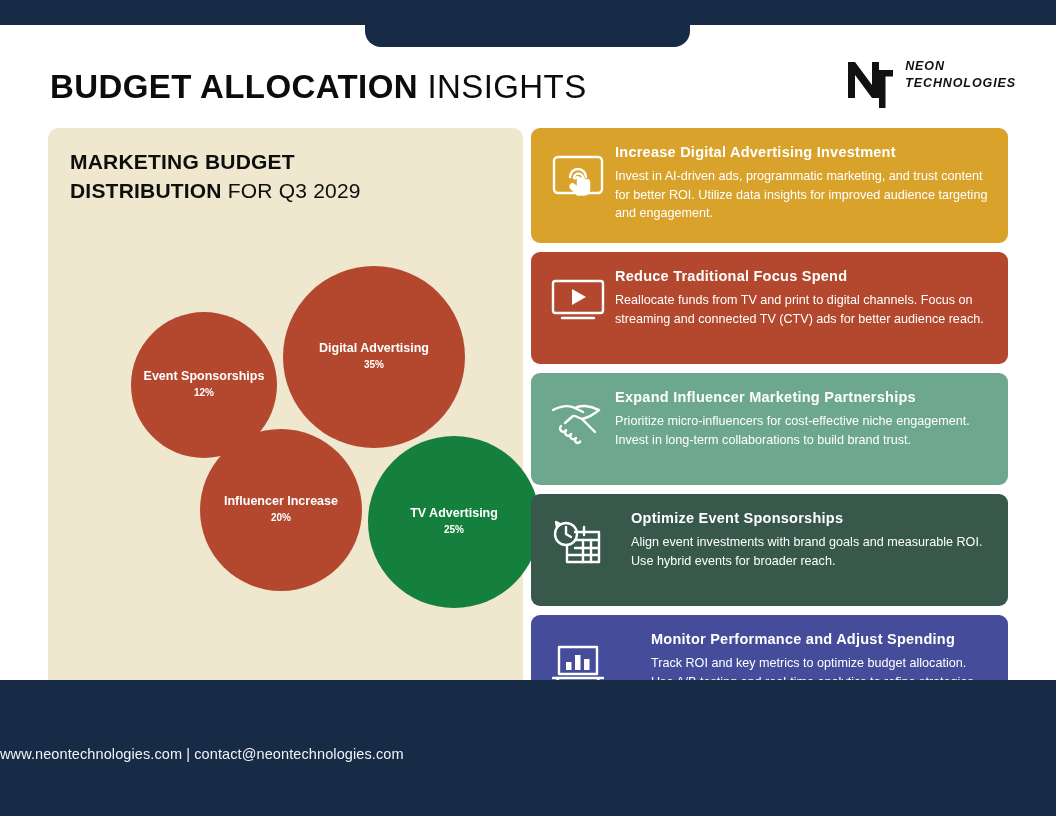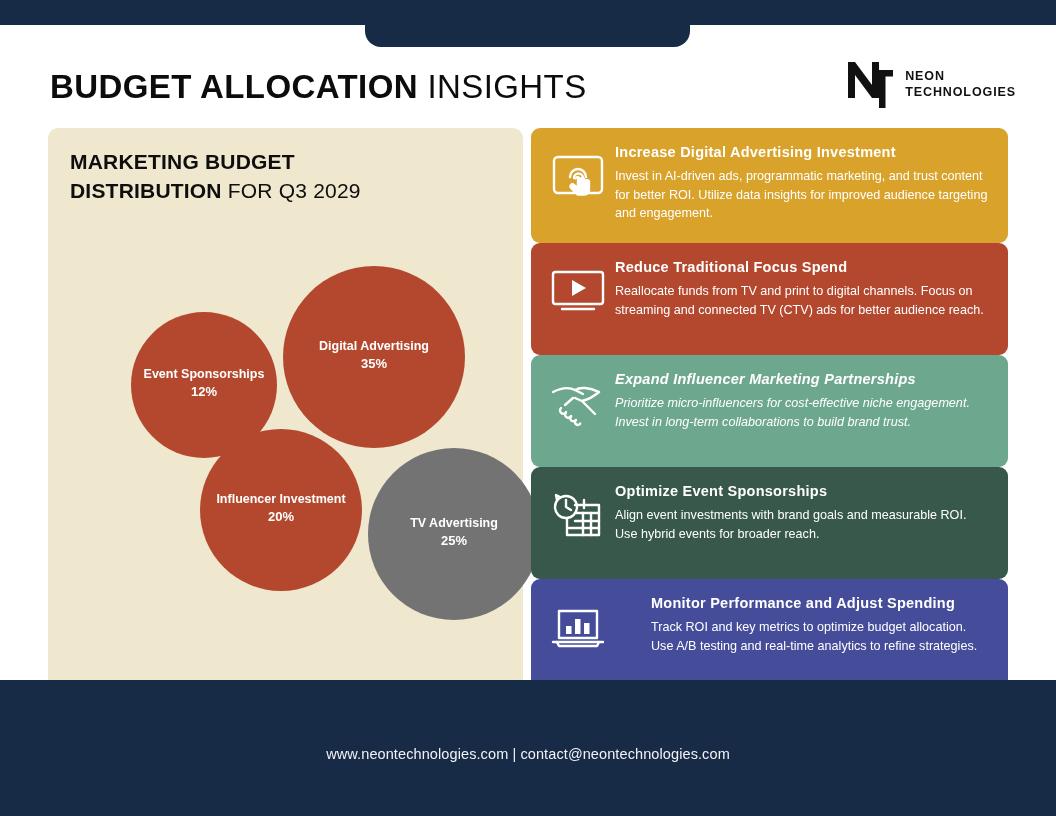--- a/index.html
+++ b/index.html
@@ -31,40 +31,40 @@
 
   
   .bottom-bar {
     position: absolute; left: 0; top: 680px;
     width: 1056px; height: 136px;
     background: #172B47;
   }
   .footer-text {
     position: absolute; left: 0; top: 746px;
     width: 1056px;
-    text-align: center;
+    text-align: left;
     color: #F2F3F5;
     font-size: 14.5px;
     letter-spacing: 0.1px;
   }
 
   
   .page-title {
     position: absolute; left: 50px; top: 68px;
     font-size: 33px;
     letter-spacing: 0.4px;
     color: #0C0C0C;
     white-space: nowrap;
   }
   .page-title .strong { font-weight: bold; }
   .page-title .light { font-weight: normal; }
 
   .logo {
     position: absolute; right: 40px; top: 58px;
-    display: flex; align-items: center; gap: 11px;
+    display: flex; align-items: flex-start; gap: 11px; font-style: italic;
   }
   .logo-mark { width: 48px; height: 52px; display: block; }
   .logo-text {
     font-size: 12.5px; font-weight: bold;
     letter-spacing: 0.9px; line-height: 1.32;
     color: #111111;
   }
 
   
   .chart-panel {
@@ -101,33 +101,34 @@
     text-align: right;
   }
   .bubble .b-label {
     font-weight: bold;
     font-size: 12.5px;
     line-height: 1.25;
     white-space: nowrap;
   }
   .bubble .b-value {
     font-weight: bold;
-    font-size: 13px;
+    font-size: 10px;
     line-height: 1.6;
   }
 
   
   .cards {
     position: absolute; left: 531px; top: 128px;
     width: 477px;
   }
   .card {
     position: relative;
     width: 477px;
     border-radius: 9px;
+    margin-bottom: 9px;
     display: flex;
     align-items: flex-start;
     padding: 12px 16px 13px 14px;
     color: #FFFFFF;
   }
   .card-icon {
     flex: 0 0 66px;
     height: 62px;
     display: flex;
     align-items: center;
@@ -143,22 +144,22 @@
     margin-bottom: 6px;
     line-height: 1.2;
   }
   .card-desc {
     font-size: 12.6px;
     line-height: 1.45;
   }
 
   .card-1 { background: #D9A22B; height: 115px; }
   .card-2 { background: #B4482E; height: 112px; }
-  .card-3 { background: #6DA88E; height: 112px; font-style: italic; }
-  .card-4 { background: #37584A; height: 112px; }
+  .card-3 { background: #6DA88E; height: 112px; }
+  .card-4 { background: #37584A; height: 112px; gap: 16px; }
   .card-5 { background: #454D9B; height: 112px; gap: 36px; }
 </style>
 </head>
 <body>
 
 <div id="page">
 
   <div class="top-bar"></div>
   <div class="top-notch"></div>
 
@@ -185,26 +186,26 @@
     <div class="chart-title">
       <span class="strong">MARKETING BUDGET</span><br>
       <span class="strong">DISTRIBUTION</span>
       <span class="light">FOR Q3 2029</span>
     </div>
     <div class="bubble-area" id="bubble-area">
         <div class="bubble" style="left: 235px; top: 28px; width: 182px; height: 182px; background: rgb(180, 72, 46);">
           <div class="b-label">Digital Advertising</div>
           <div class="b-value">35%</div>
         </div>
-        <div class="bubble" style="left: 320px; top: 210px; width: 172px; height: 172px; background: #737373;">
+        <div class="bubble" style="left: 320px; top: 198px; width: 172px; height: 172px; background: #15803d;">
           <div class="b-label">TV Advertising</div>
           <div class="b-value">25%</div>
         </div>
         <div class="bubble" style="left: 152px; top: 191px; width: 162px; height: 162px; background: rgb(180, 72, 46);">
-          <div class="b-label">Influencer Investment</div>
+          <div class="b-label">Influencer Increase</div>
           <div class="b-value">20%</div>
         </div>
         <div class="bubble" style="left: 83px; top: 74px; width: 146px; height: 146px; background: rgb(180, 72, 46);">
           <div class="b-label">Event Sponsorships</div>
           <div class="b-value">12%</div>
         </div>
       </div>
   </div>
 
   <div class="cards" id="cards">

